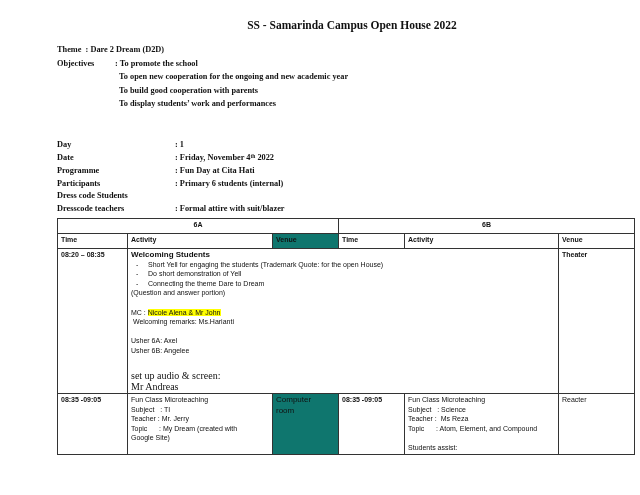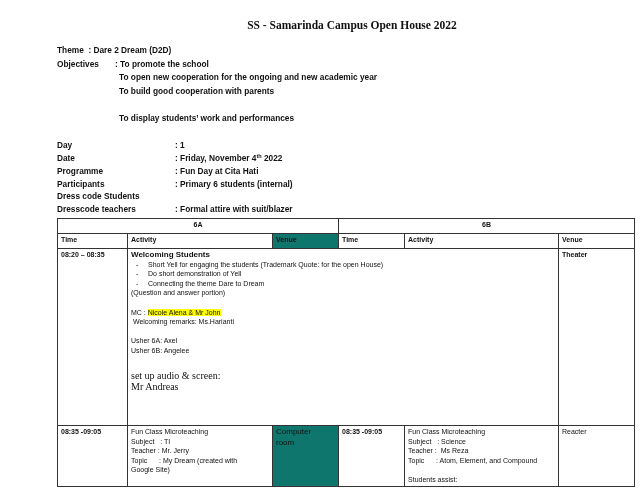--- a/index.html
+++ b/index.html
@@ -1,21 +1,21 @@
 <!DOCTYPE html>
 <html><head>
   <meta charset="utf-8">
   <style>
     html, body { margin: 0; padding: 0; background: #ffffff; }
     body { width: 640px; height: 495px; position: relative; overflow: hidden; color: #111; }
     .title {
       position: absolute; left: 0; width: 640px; top: 19px; text-align: center;
       font-family: "Liberation Serif", "DejaVu Serif", serif; font-weight: bold; font-size: 11.5px; padding-left: 32px;
     }
-    .info { position: absolute; font-family: Liberation Sans, sans-serif; font-weight: bold; font-size: 8.3px; line-height: 12.5px; white-space: nowrap; }
+    .info { position: absolute; font-family: Liberation Serif, serif; font-weight: bold; font-size: 8.3px; line-height: 12.5px; white-space: nowrap; }
     .info .row { position: absolute; height: 12.5px; }
     .lbl { position: absolute; left: 0; }
     .val { position: absolute; }
     sup { font-size: 5.5px; vertical-align: top; line-height: 8px; }
 
     table.sched {
       position: absolute; left: 57px; top: 218px; width: 577px;
       border-collapse: collapse; table-layout: fixed;
       font-family: "Liberation Sans", "DejaVu Sans", sans-serif;
     }
@@ -43,21 +43,21 @@
 <div class="info" style="left:57px; top:44px; width:560px; height:70px;">
   <div class="row" style="top:0; left:0;">
     <span>Theme</span>&nbsp;&nbsp;<span>: Dare 2 Dream (D2D)</span>
   </div>
   <div class="row" style="top:13.5px; left:0; width:500px;">
     <span class="lbl">Objectives</span>
     <span class="val" style="left:58px;">: To promote the school</span>
   </div>
   <div class="row" style="top:27px; left:62px;">To open new cooperation for the ongoing and new academic year</div>
   <div class="row" style="top:40.5px; left:62px;">To build good cooperation with parents</div>
-  <div class="row" style="top:54px; left:62px;margin-top:14px;">To display students’ work and performances</div>
+  <div class="row" style="top:54px; left:62px;">To display students’ work and performances</div>
 </div>
 
 <div class="info" style="left:57px; top:139px; width:400px; height:80px;">
   <div class="row" style="top:0; width:400px;">
     <span class="lbl">Day</span>
     <span class="val" style="left:118px;">: 1</span>
   </div>
   <div class="row" style="top:13px; width:400px;">
     <span class="lbl">Date</span>
     <span class="val" style="left:118px;"><span>: Friday, November 4</span><sup>th</sup><span> 2022</span></span>
@@ -94,21 +94,21 @@
     <td class="grp" colspan="3">6B</td>
   </tr>
   <tr>
     <td class="hdr">Time</td>
     <td class="hdr">Activity</td>
     <td class="hdr venue-blue">Venue</td>
     <td class="hdr">Time</td>
     <td class="hdr">Activity</td>
     <td class="hdr">Venue</td>
   </tr>
-  <tr style="height:177px;">
+  <tr style="height:145px;">
     <td class="time">08:20 – 08:35</td>
     <td colspan="4">
       <div class="act-title">Welcoming Students</div>
       <div class="bul"><span class="dash">-</span><span>Short Yell for engaging the students (Trademark Quote: for the open House)</span></div>
       <div class="bul"><span class="dash">-</span><span>Do short demonstration of Yell</span></div>
       <div class="bul"><span class="dash">-</span><span>Connecting the theme Dare to Dream</span></div>
       <div>(Question and answer portion)</div>
       <div class="gap"></div>
       <div><span>MC : </span><span class="hl">Nicole Alena &amp; Mr John</span></div>
       <div style="white-space:pre;"> Welcoming remarks: Ms.Harianti</div>

